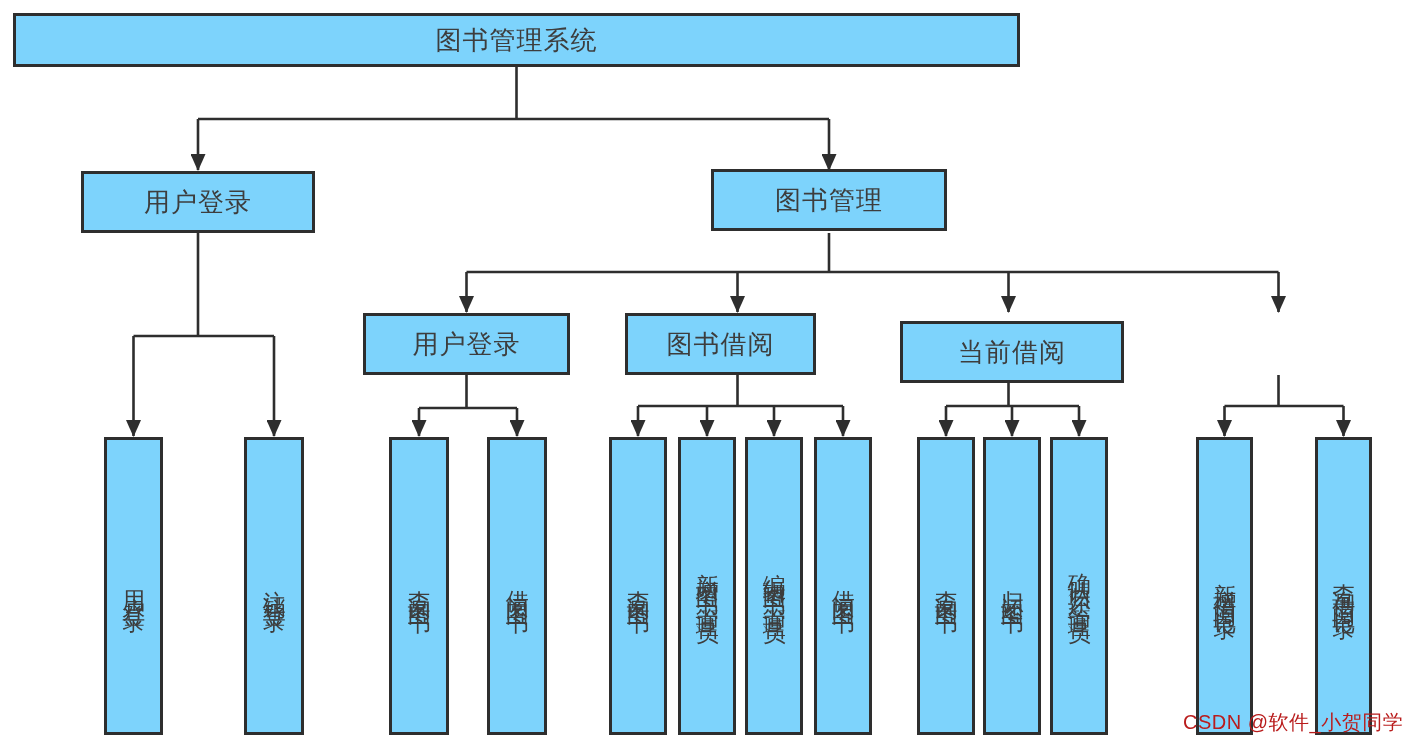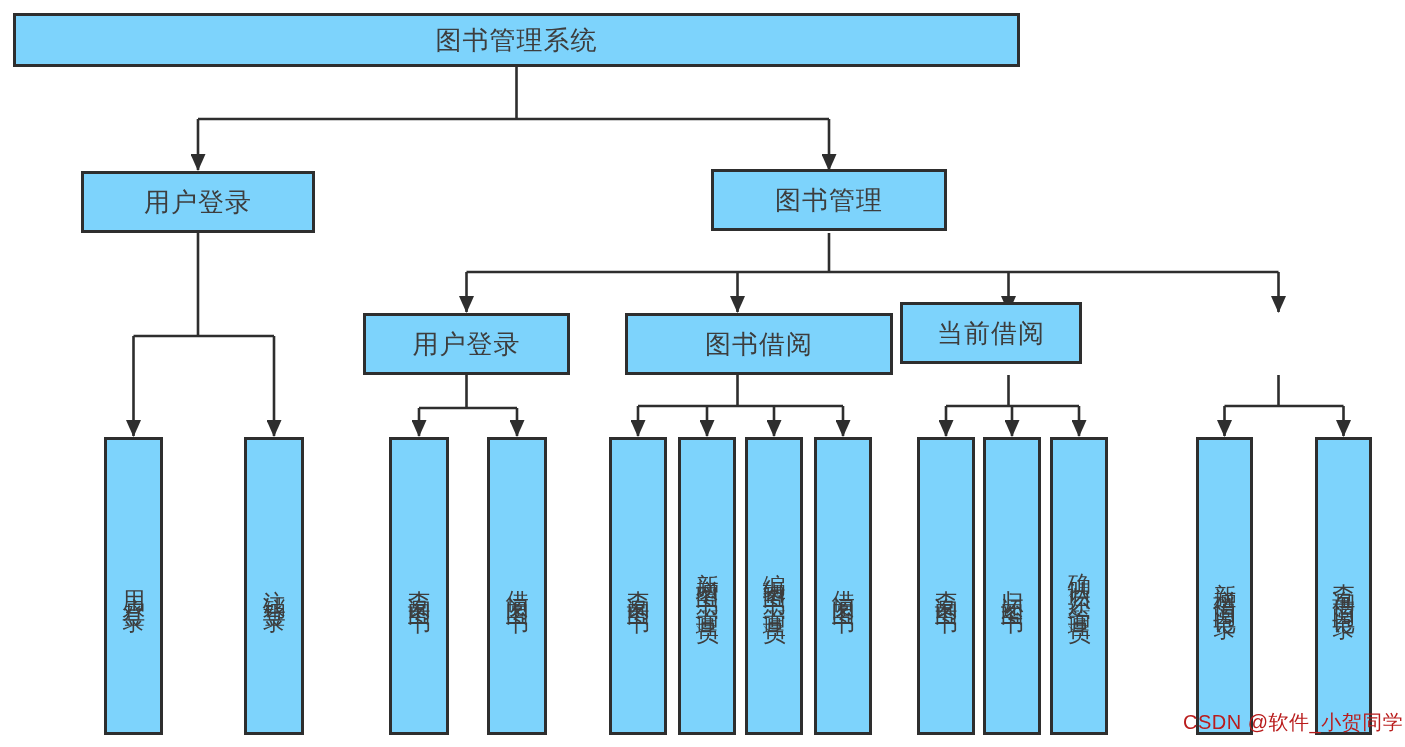--- a/index.html
+++ b/index.html
@@ -112,24 +112,24 @@
   <div class="box h" style="left:81px; top:171px; width:234px; height:62px">
     <span>用户登录</span>
   </div>
   <div class="box h" style="left:711px; top:169px; width:236px; height:62px">
     <span>图书管理</span>
   </div>
 
   <div class="box h" style="left:363px; top:313px; width:207px; height:62px">
     <span>用户登录</span>
   </div>
-  <div class="box h" style="left:625px; top:313px; width:268px; height:62px">
+  <div class="box h" style="left:625px; top:313px; width:191px; height:62px">
     <span>图书借阅</span>
   </div>
-  <div class="box h" style="left:900px; top:302px; width:182px; height:62px">
+  <div class="box h" style="left:900px; top:321px; width:224px; height:62px">
     <span>当前借阅</span>
   </div>
 
   <div class="box v" style="left:104px; top:437px; width:59px; height:298px">
     <span class="vtext">用户登录</span>
   </div>
   <div class="box v" style="left:244px; top:437px; width:60px; height:298px">
     <span class="vtext">注销登录</span>
   </div>
 

